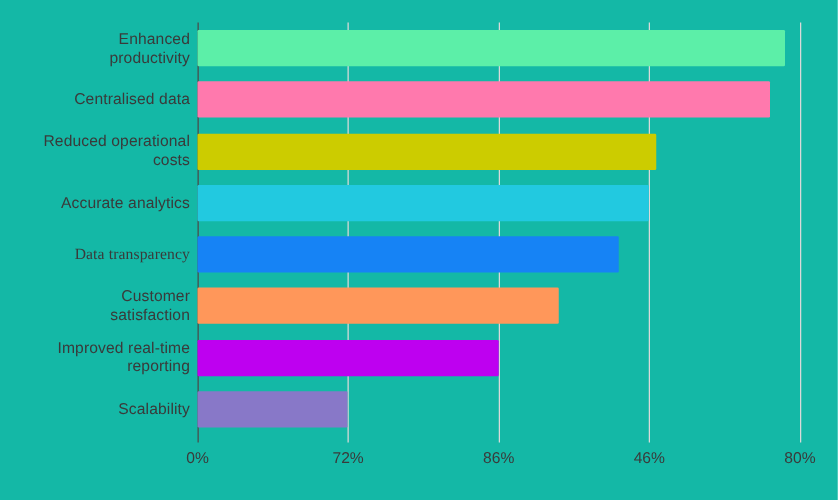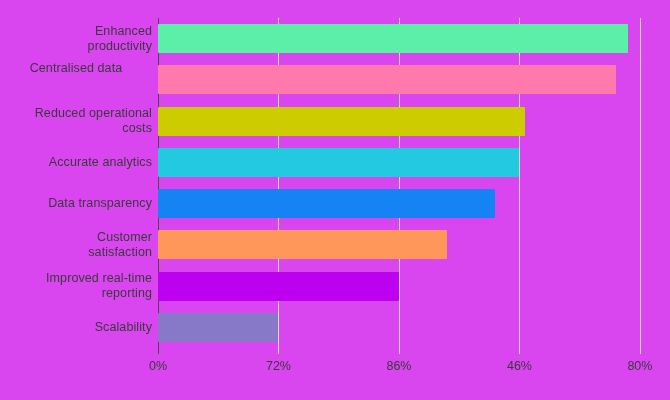--- a/index.html
+++ b/index.html
@@ -11,21 +11,21 @@
     height: 400px;
     background: #ffffff;
     font-family: "Liberation Sans", sans-serif;
     overflow: hidden;
   }
 
   #chart-root {
     position: relative;
     width: 670px;
     height: 400px;
-    background: #d946ef;
+    background: #14b8a6;
   }
 
   
   #category-axis {
     position: absolute;
     left: 0;
     top: 18px;
     width: 152px;
     height: 330px;
   }
@@ -112,25 +112,25 @@
   }
 </style>
 </head>
 <body>
 
 <div id="chart-root">
 
   <div id="category-axis">
       <div class="cat-label" style="top: 5.625px;">Enhanced
 productivity</div>
-      <div class="cat-label" style="top: 43px; text-align: center;">Centralised data</div>
+      <div class="cat-label" style="top: 54px;">Centralised data</div>
       <div class="cat-label" style="top: 88.125px;">Reduced operational
 costs</div>
       <div class="cat-label" style="top: 136.875px; margin-left: 20px;">Accurate analytics</div>
-      <div class="cat-label" style="top: 178.125px;">Data transparency</div>
+      <div class="cat-label" style="top: 178.125px; font-family: Liberation Serif, serif;">Data transparency</div>
       <div class="cat-label" style="top: 211.875px; text-align: right;">Customer
 satisfaction</div>
       <div class="cat-label" style="top: 253.125px;">Improved real-time
 reporting</div>
       <div class="cat-label" style="top: 301.875px; text-align: right;">Scalability</div>
     </div>
 
   <div id="plot-area">
     <div id="gridlines">
         <div class="gridline" style="left: 120.488px;"></div>

